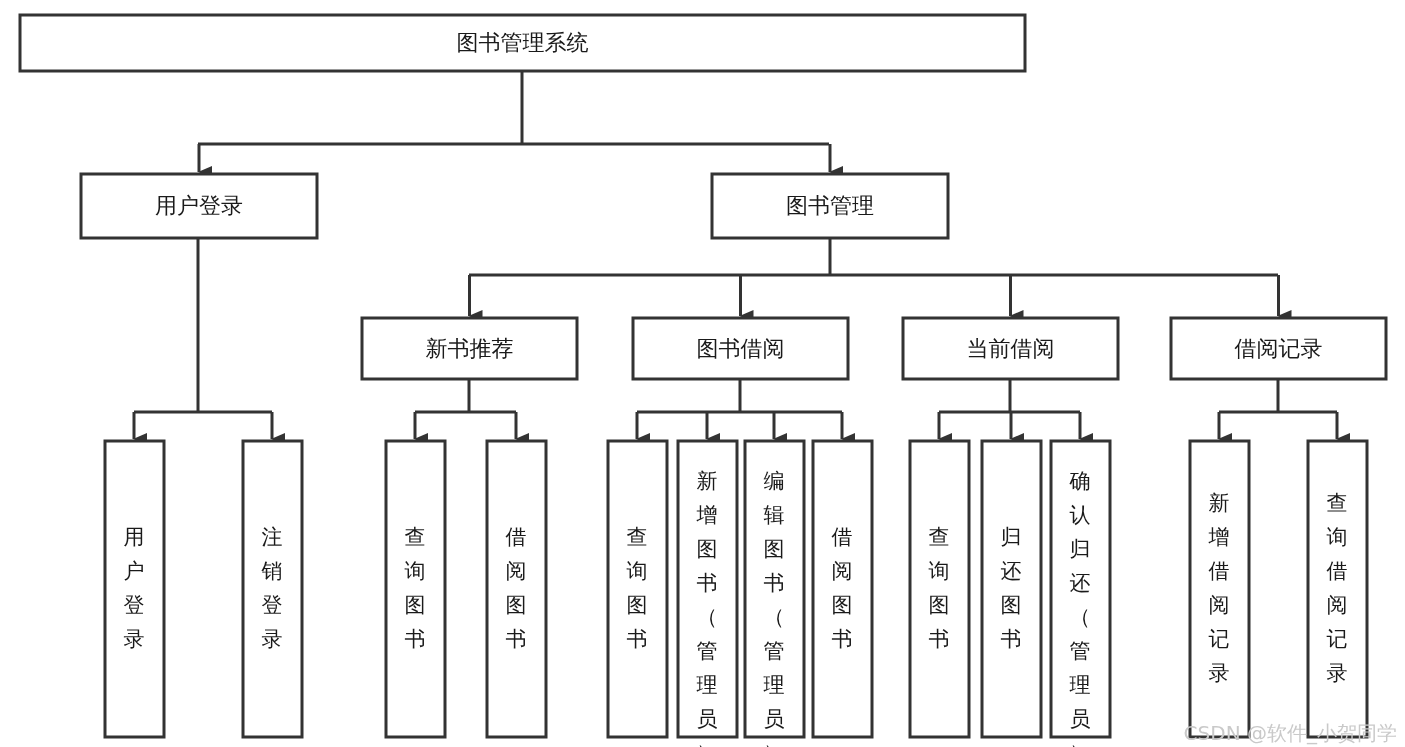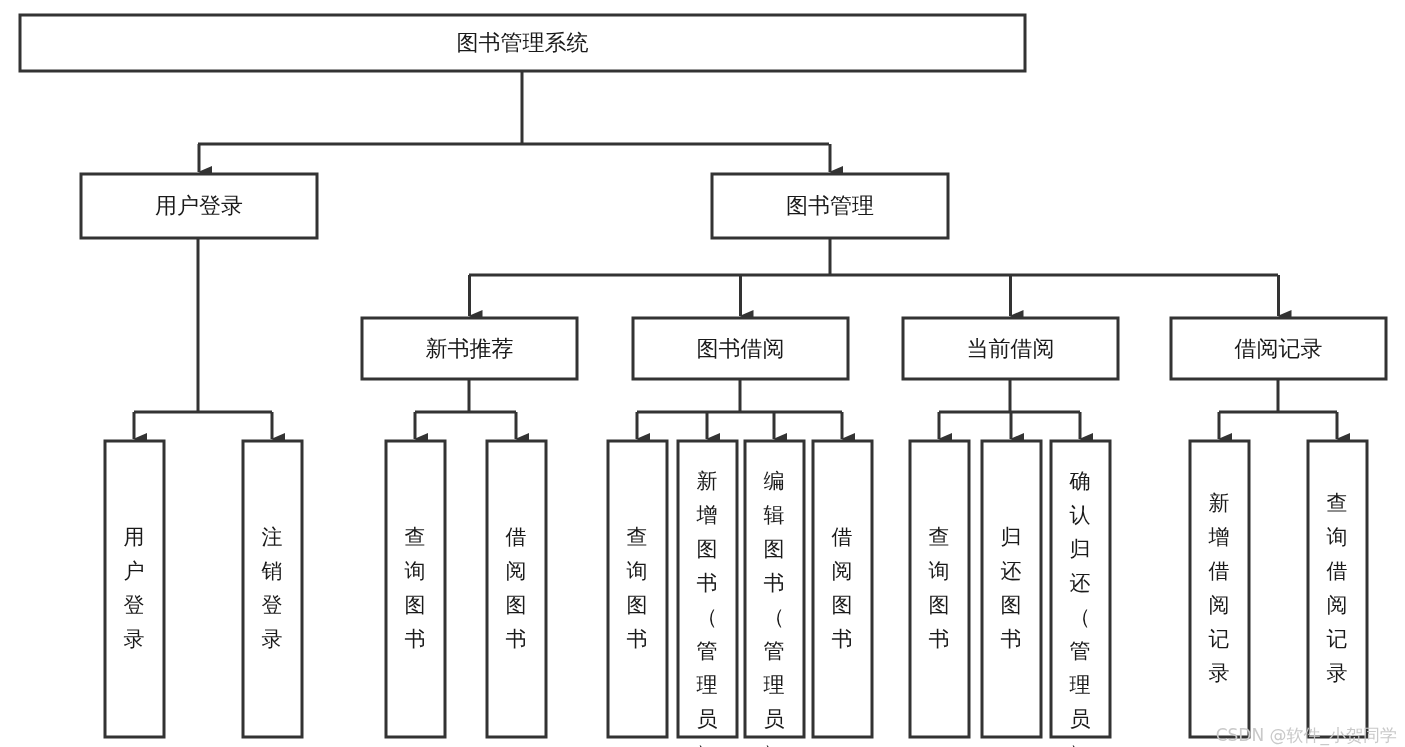--- a/index.html
+++ b/index.html
@@ -48,21 +48,21 @@
     stroke-linecap: butt;
   }
   .arrow-head {
     fill: #333333;
   }
   .watermark {
     position: absolute;
     right: 8px;
     bottom: 4px;
     font-family: "DejaVu Sans", "Liberation Sans", sans-serif;
-    font-size: 17px;
+    font-size: 20px;
     color: #c9c9c9;
     white-space: nowrap;
     user-select: none;
   }
 </style>
 </head>
 <body>
 
 <div id="diagram-root">
   <svg class="flow" viewBox="0 0 1405 747">

